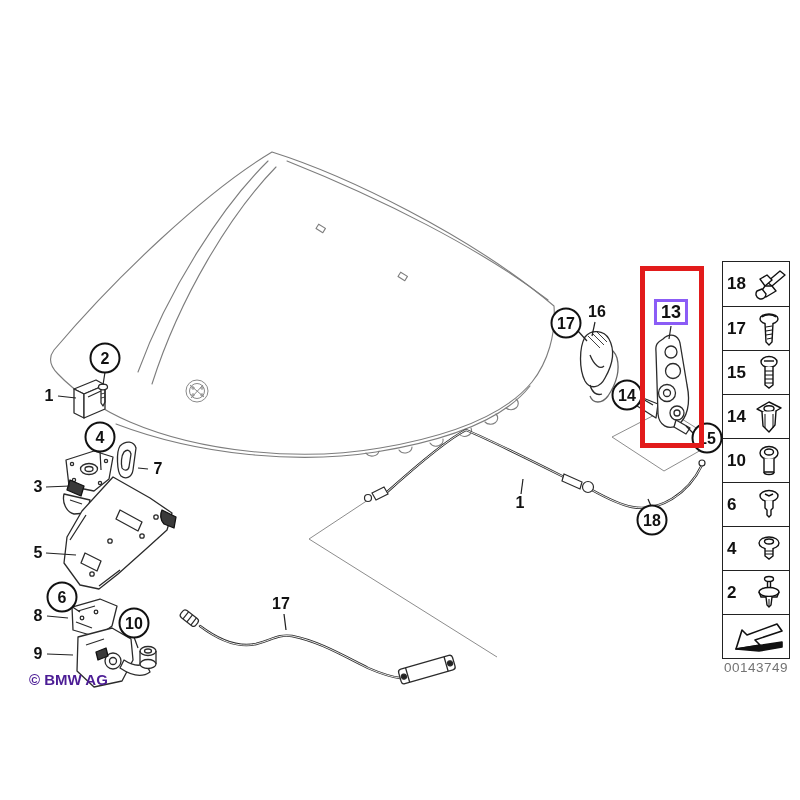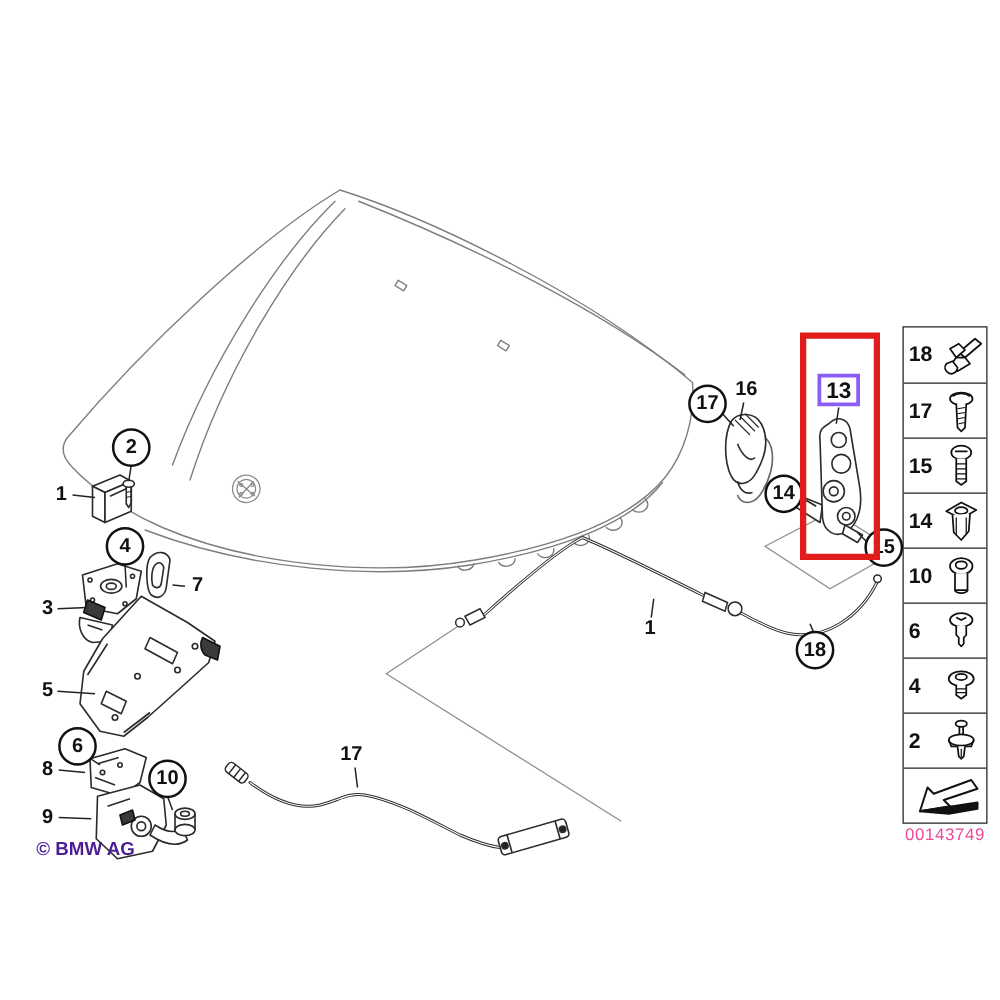--- a/index.html
+++ b/index.html
@@ -14,21 +14,21 @@
   #hlbox{position:absolute;left:640px;top:266px;width:64px;height:182px;
       border:5px solid #e21b1b;box-sizing:border-box;z-index:20;pointer-events:none;}
   #fastener-panel{position:absolute;left:722px;top:261px;width:68px;z-index:5;
       border:1.5px solid #222;background:#fff;box-sizing:border-box;}
   .fa-row{height:44px;display:flex;align-items:center;padding:0 2px 0 4px;box-sizing:border-box;
       border-top:1.5px solid #222;cursor:pointer;}
   .fa-row:first-child{border-top:none;}
   .fa-num{font-weight:bold;font-size:17px;color:#111;width:24px;flex:none;}
   .fa-ico{flex:1;display:flex;justify-content:center;}
   #docnum{position:absolute;left:718px;top:660px;width:76px;text-align:center;z-index:5;
-      font-size:13.5px;color:#ec4899;letter-spacing:0.5px;}
+      font-size:13.5px;color:#737373;letter-spacing:0.5px;}
   #copyright{position:absolute;left:29px;top:671px;z-index:5;
       font-size:15px;font-weight:bold;color:#4c1d95;}
   svg{display:block;}
 </style>
 </head>
 <body>
 
 <div id="stage">
 
   <svg id="artwork" width="800" height="800" viewBox="0 0 800 800">

